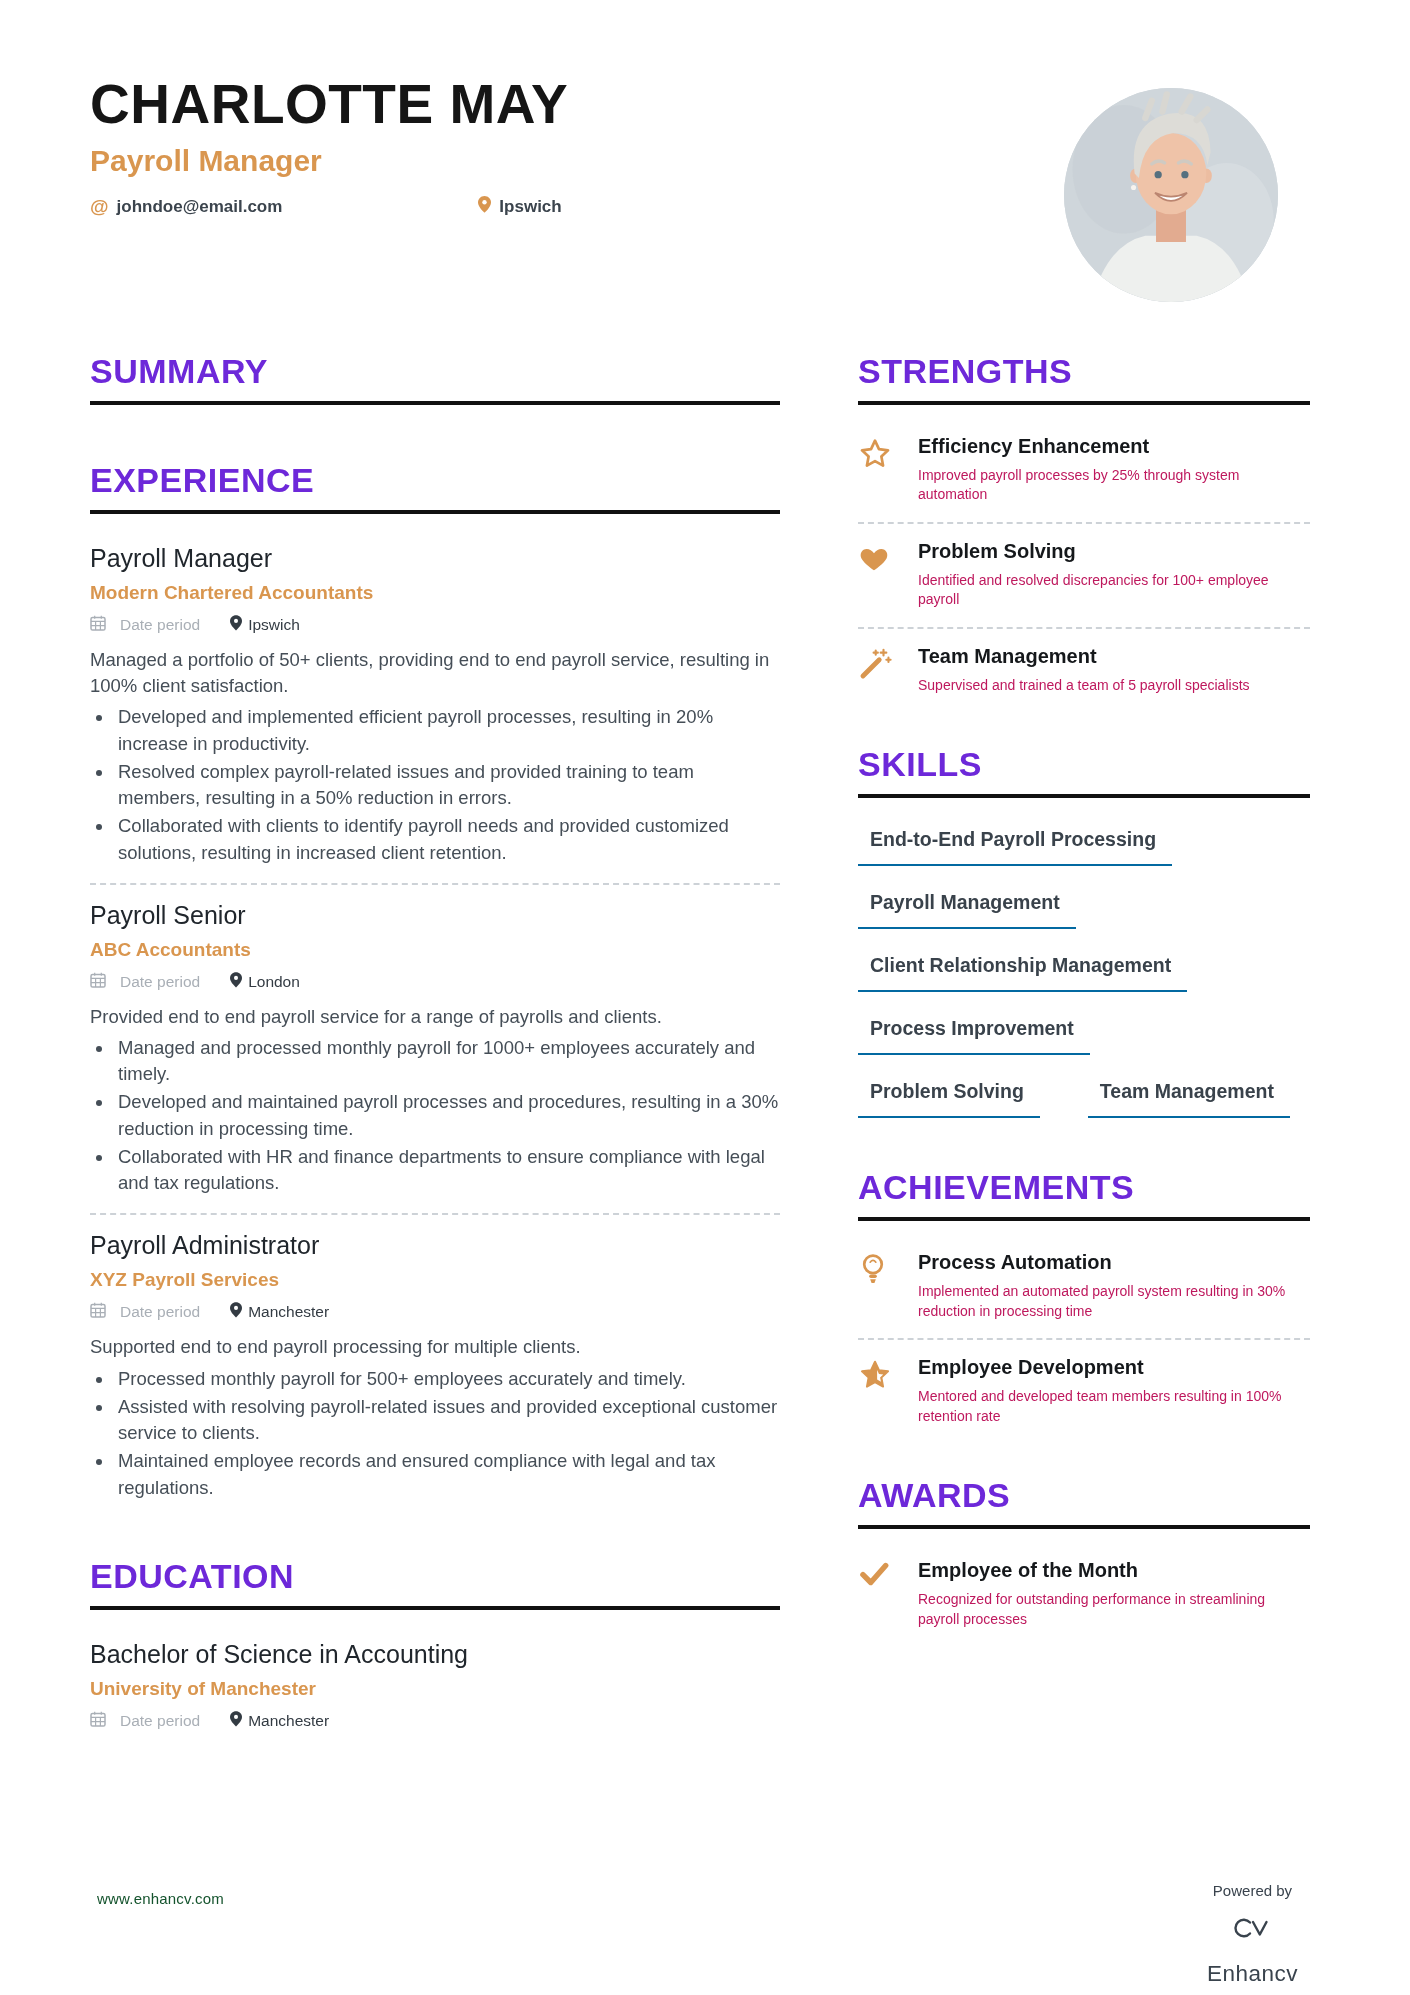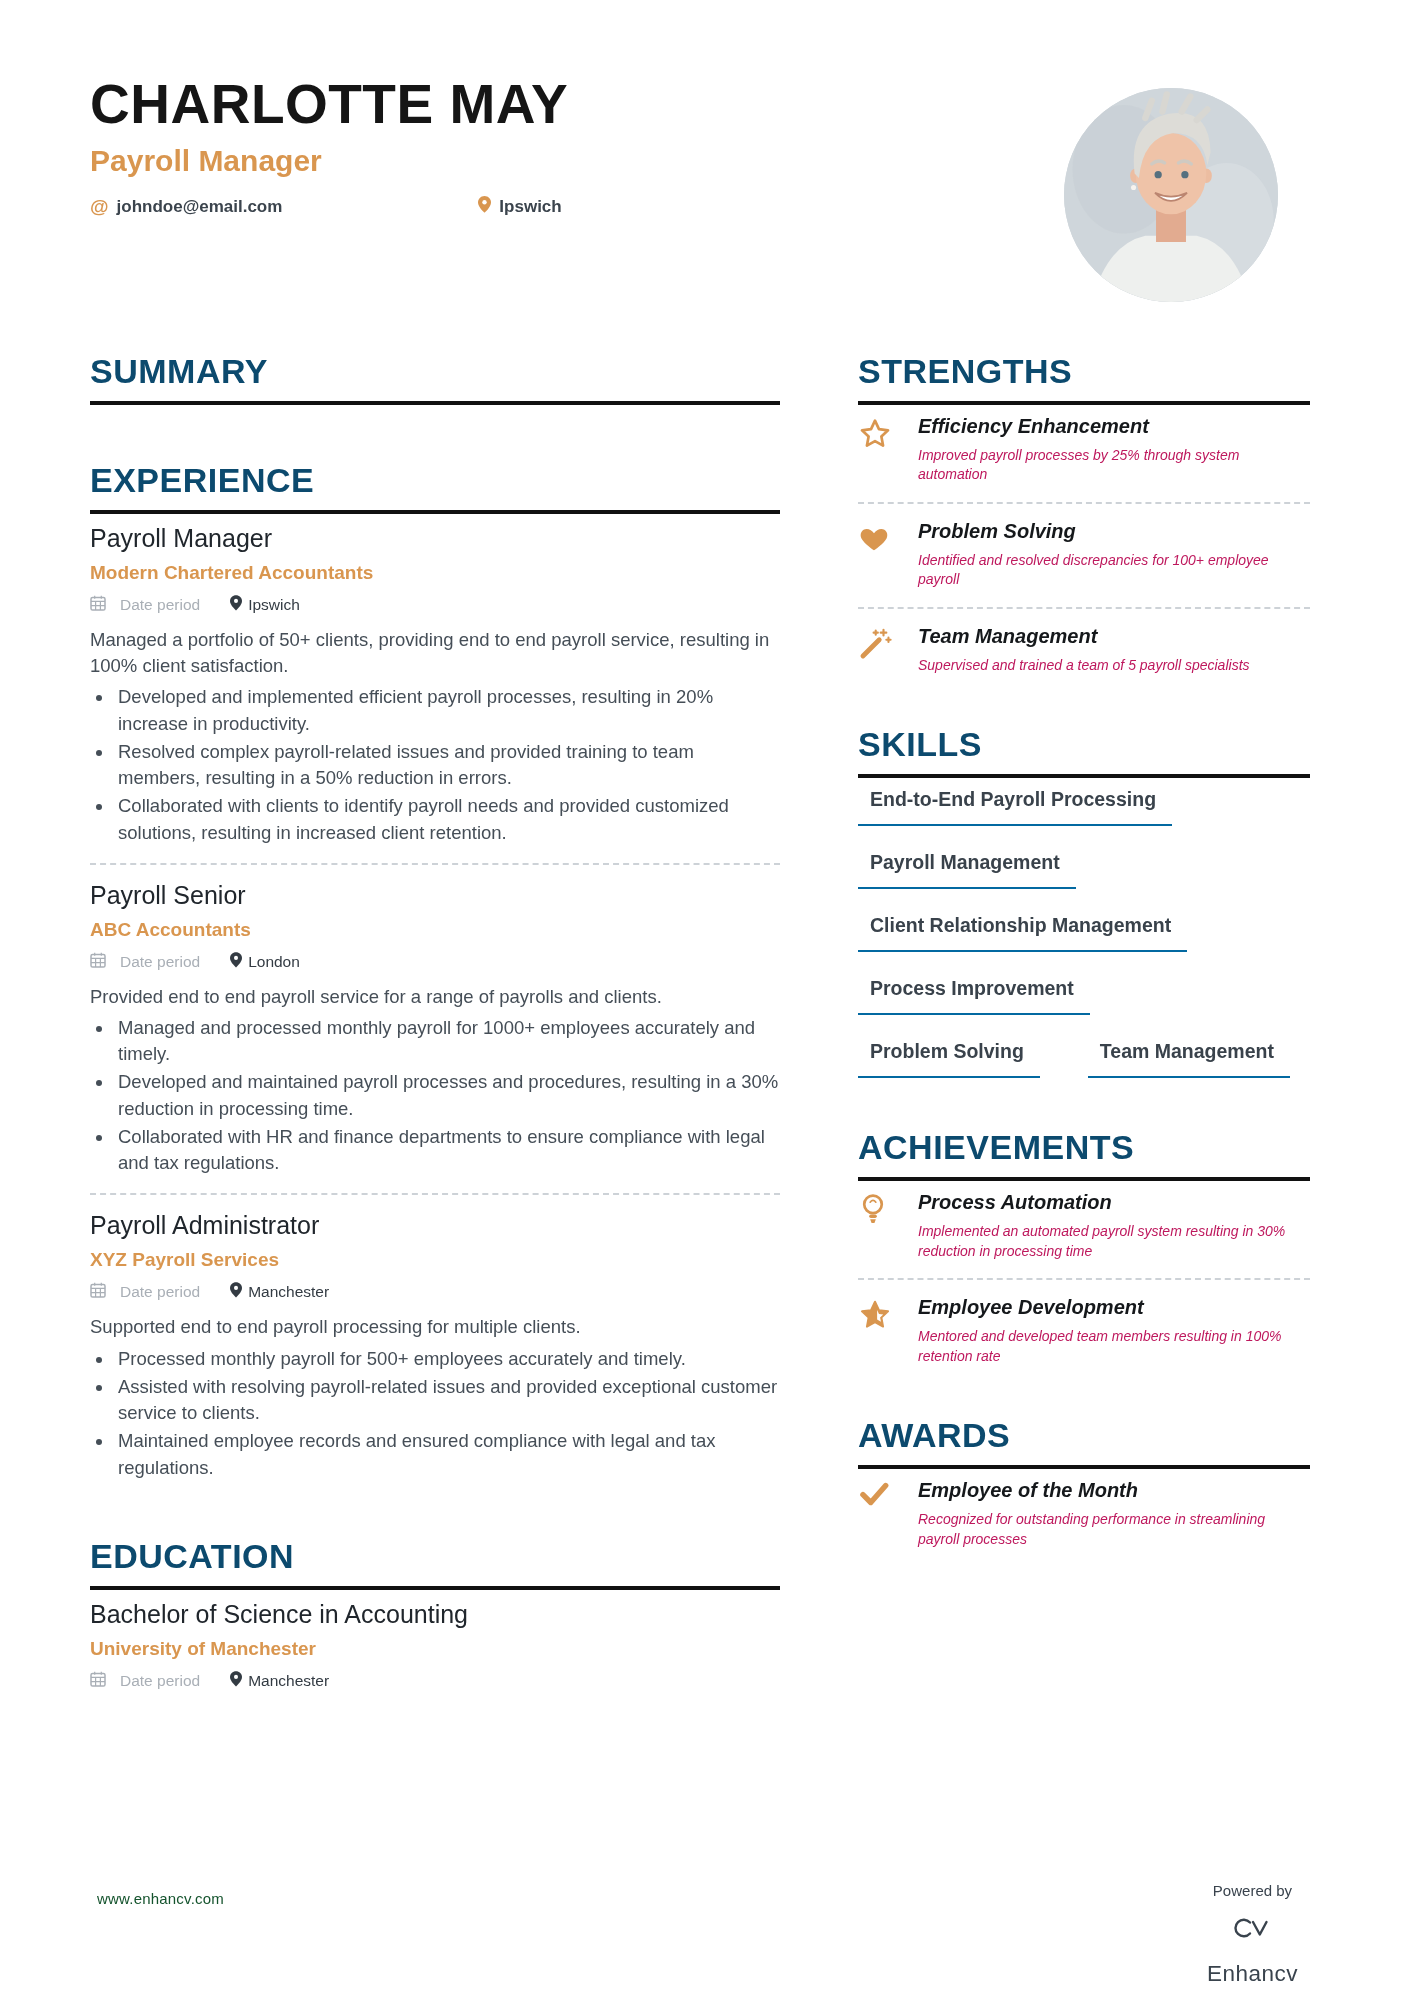--- a/index.html
+++ b/index.html
@@ -47,24 +47,24 @@
   .avatar svg { display: block; width: 100%; height: 100%; }
 
   
   .col-left  { position: absolute; left: 90px;  top: 352px; width: 690px; }
   .col-right { position: absolute; left: 858px; top: 352px; width: 452px; }
 
   h2.section-heading {
     font-size: 34px;
     font-weight: 700;
     letter-spacing: 0.5px;
-    color: #0c4a6e;
+    color: #6d28d9;
     padding-bottom: 10px;
     border-bottom: 4px solid #111111;
-    margin-bottom: 10px;
+    margin-bottom: 30px;
   }
   section.sec-left  { margin-bottom: 56px; }
   section.sec-right { margin-bottom: 50px; }
 
   .body-text { font-size: 18.5px; line-height: 1.42; color: #454e57; }
 
   
   .job-title, .degree { font-size: 25px; font-weight: 400; color: #20262c; line-height: 1.15; }
   .company, .school { margin-top: 9px; font-size: 19px; font-weight: 700; color: #D9964F; }
   .meta-row { margin-top: 11px; display: flex; align-items: center; font-size: 15.5px; }
@@ -75,21 +75,21 @@
   .job li { font-size: 18.5px; line-height: 1.42; color: #454e57; padding-left: 4px; margin-top: 2px; }
   .dash-divider {
     border: none;
     border-top: 2px dashed #cdd2d7;
     margin: 17px 0 16px 0;
   }
 
   
   .feat-item { display: flex; }
   .feat-icon { width: 60px; flex: 0 0 60px; padding-top: 2px; }
-  .feat-body { flex: 1; font-style: italic; }
+  .feat-body { flex: 1; }
   .feat-title { font-size: 20px; font-weight: 700; color: #15181b; margin-bottom: 8px; }
   .feat-desc { font-size: 14px; line-height: 1.39; color: #be185d; }
 
   
   .skill-line { margin-bottom: 25px; }
   .skill {
     display: inline-block;
     font-size: 19.5px;
     font-weight: 700;
     color: #39424b;

